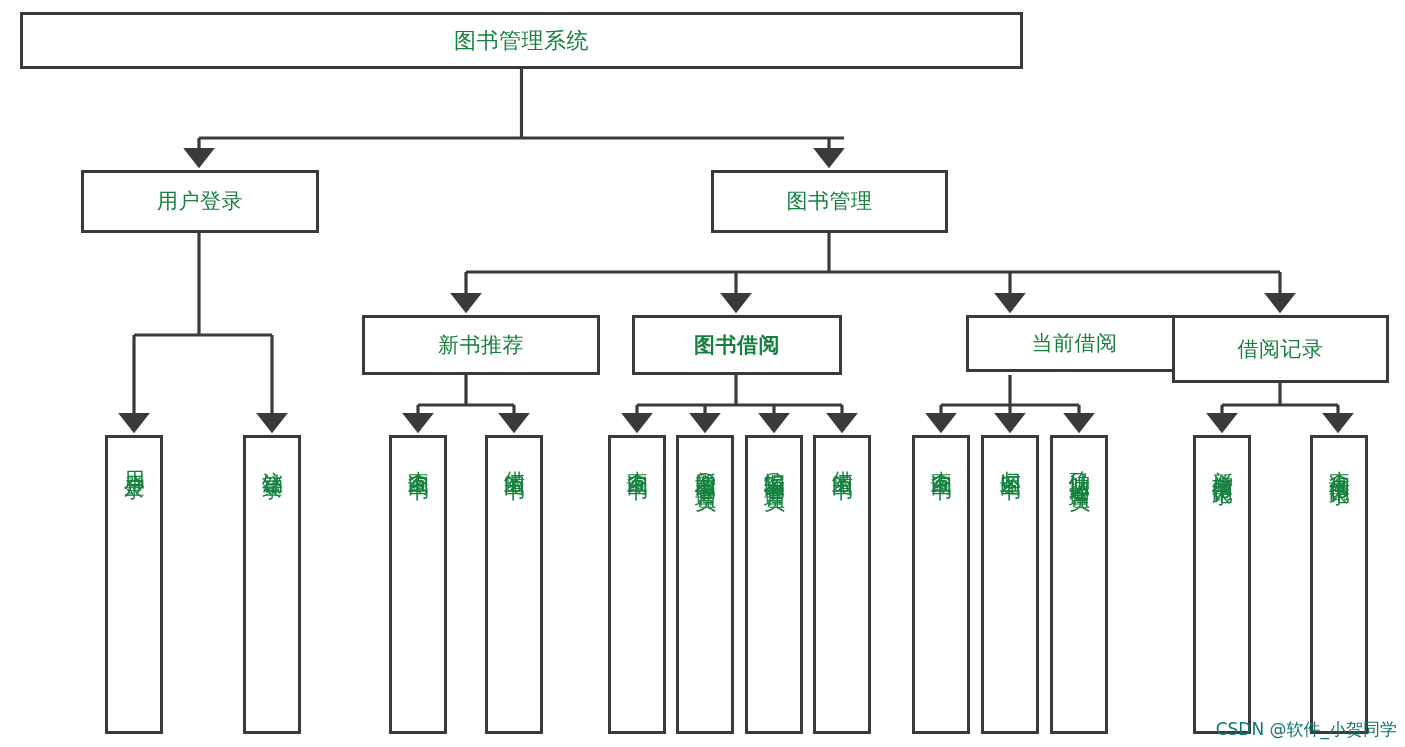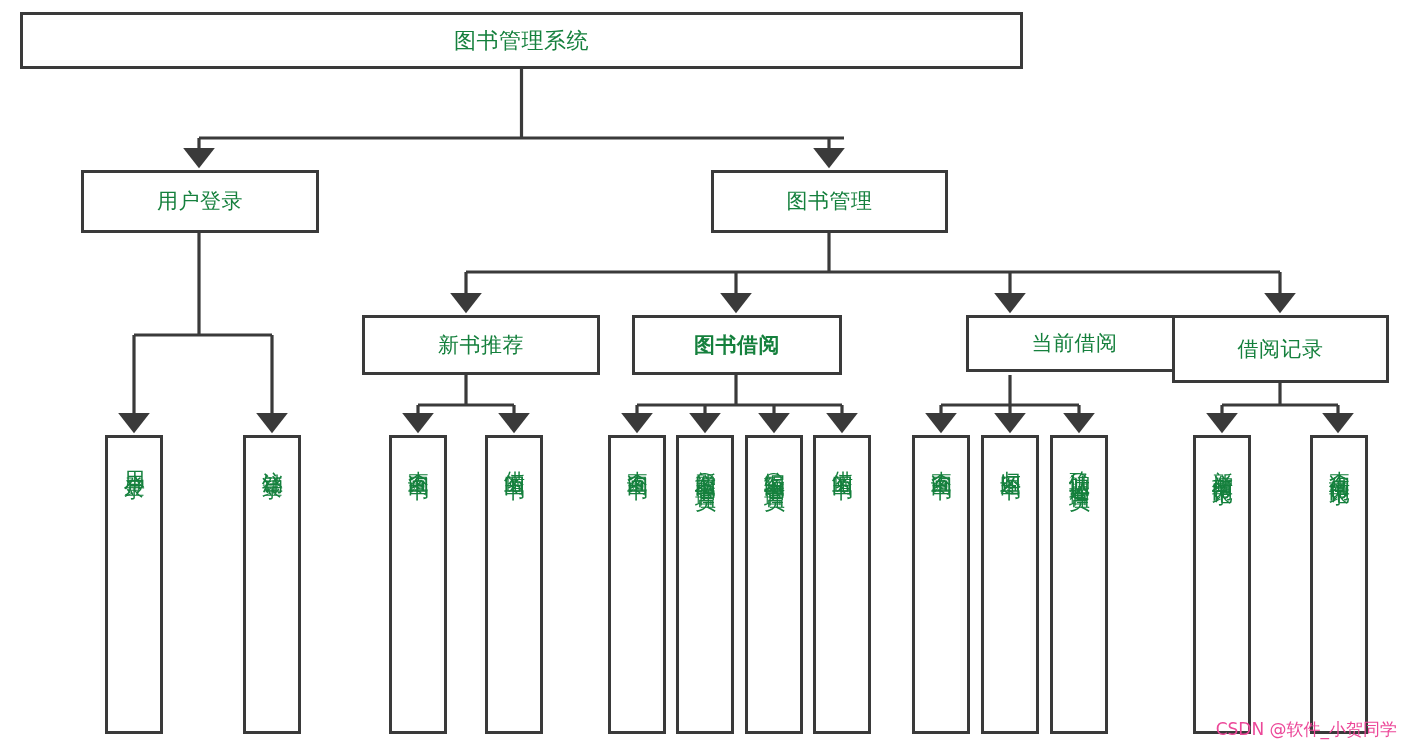--- a/index.html
+++ b/index.html
@@ -61,21 +61,21 @@
     font-size: 21px;
     line-height: 1.0;
     letter-spacing: 3px;
     white-space: nowrap;
   }
   #watermark {
     position: absolute;
     right: 8px;
     bottom: 6px;
     font-size: 17px;
-    color: #ec4899;
+    color: #0f766e;
     white-space: nowrap;
     font-family: "DejaVu Sans", "Liberation Sans", sans-serif;
     text-align: right;
   }
 </style>
 </head>
 <body>
 
 <div id="canvas">
 

